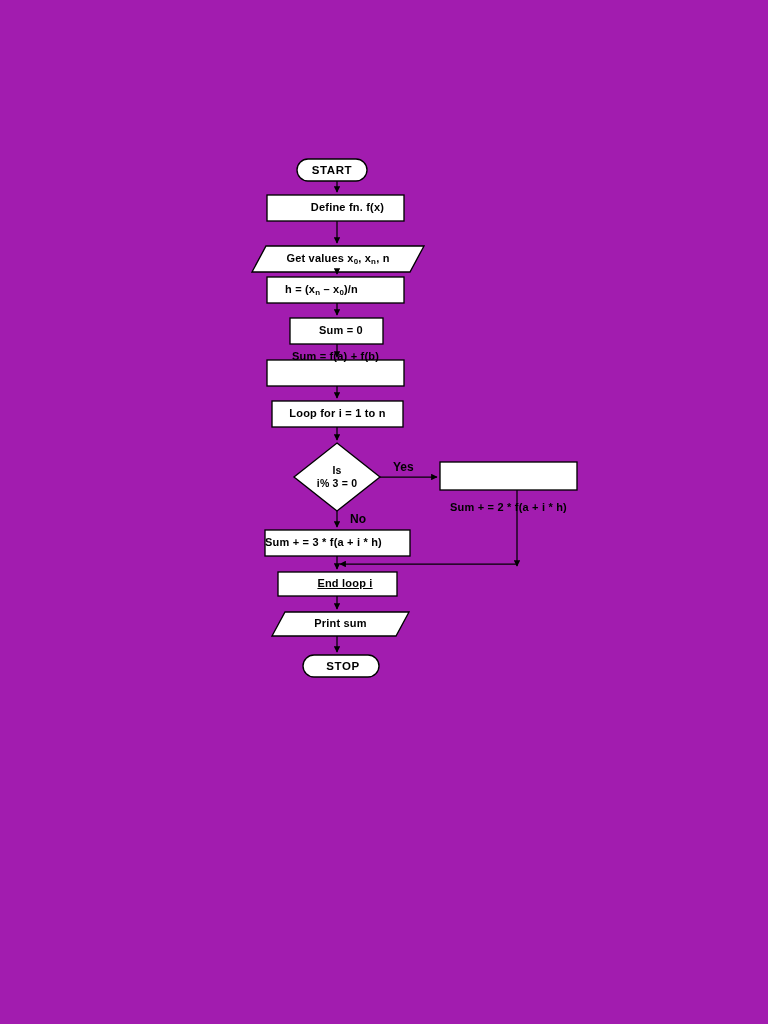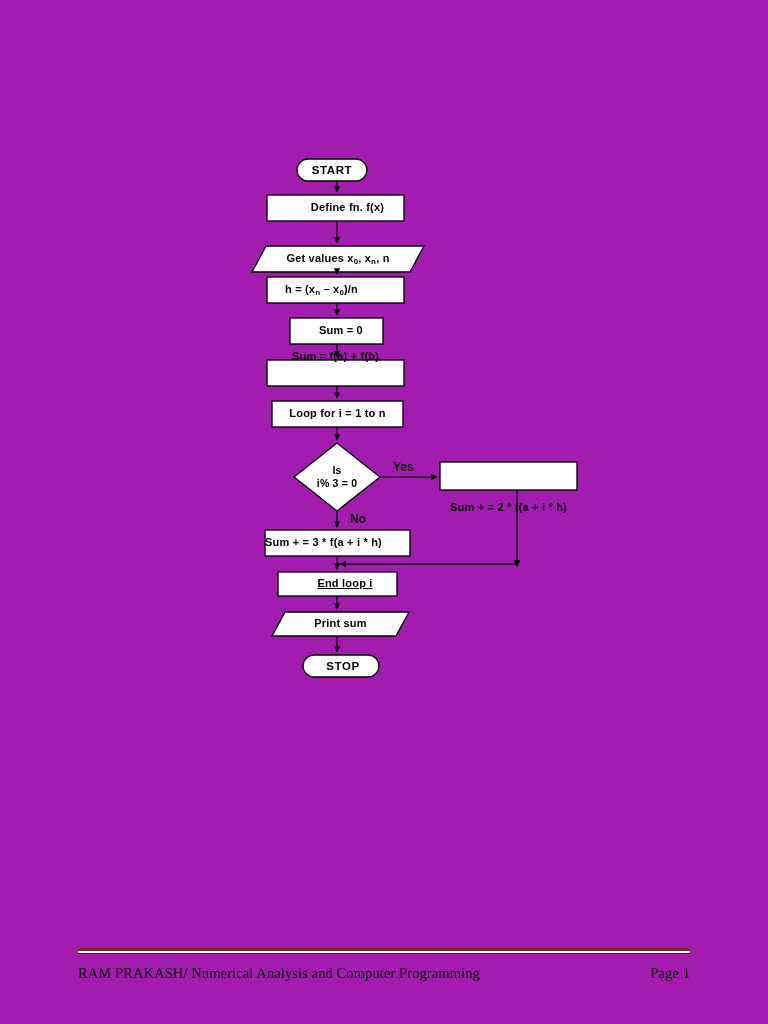--- a/index.html
+++ b/index.html
@@ -190,23 +190,14 @@
     <div class="node-label" style="left:278px; top:577px; width:134px;text-decoration:underline;">End loop i</div>
 
     <div class="node-label" style="left:272px; top:617px; width:137px;">Print sum</div>
 
     <div class="node-label terminator" style="left:305px; top:660px; width:76px;">STOP</div>
 
     <div class="edge-label" style="left:393px; top:460px;">Yes</div>
     <div class="edge-label" style="left:350px; top:512px;">No</div>
   </div>
 
-  <div id="footer">
-    <div class="footer-rule-thick"></div>
-    <div class="footer-rule-gap"></div>
-    <div class="footer-rule-thin"></div>
-    <div class="footer-row">
-      <div class="footer-left">RAM PRAKASH/ Numerical Analysis and Computer Programming</div>
-      <div class="footer-right">Page 1</div>
-    </div>
-  </div>
 
 </div>
 
 </body></html>

